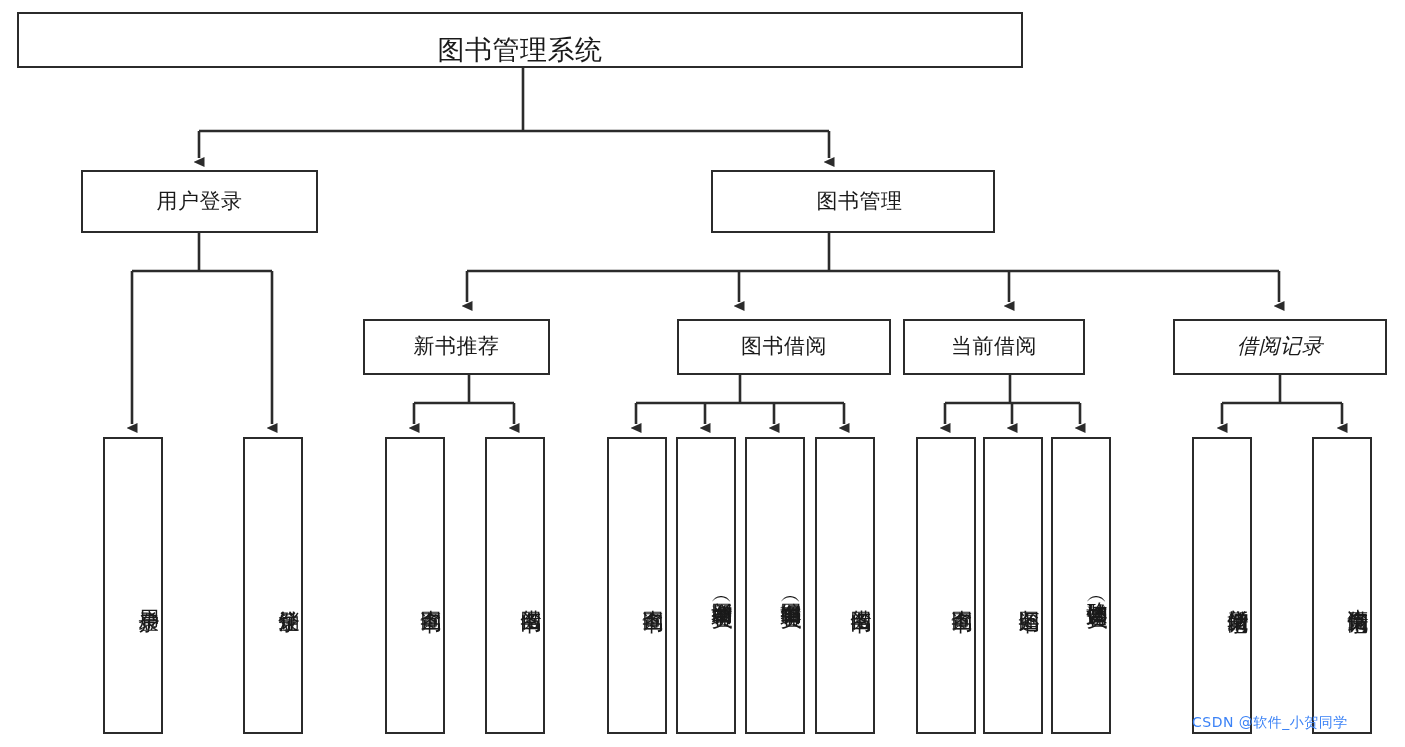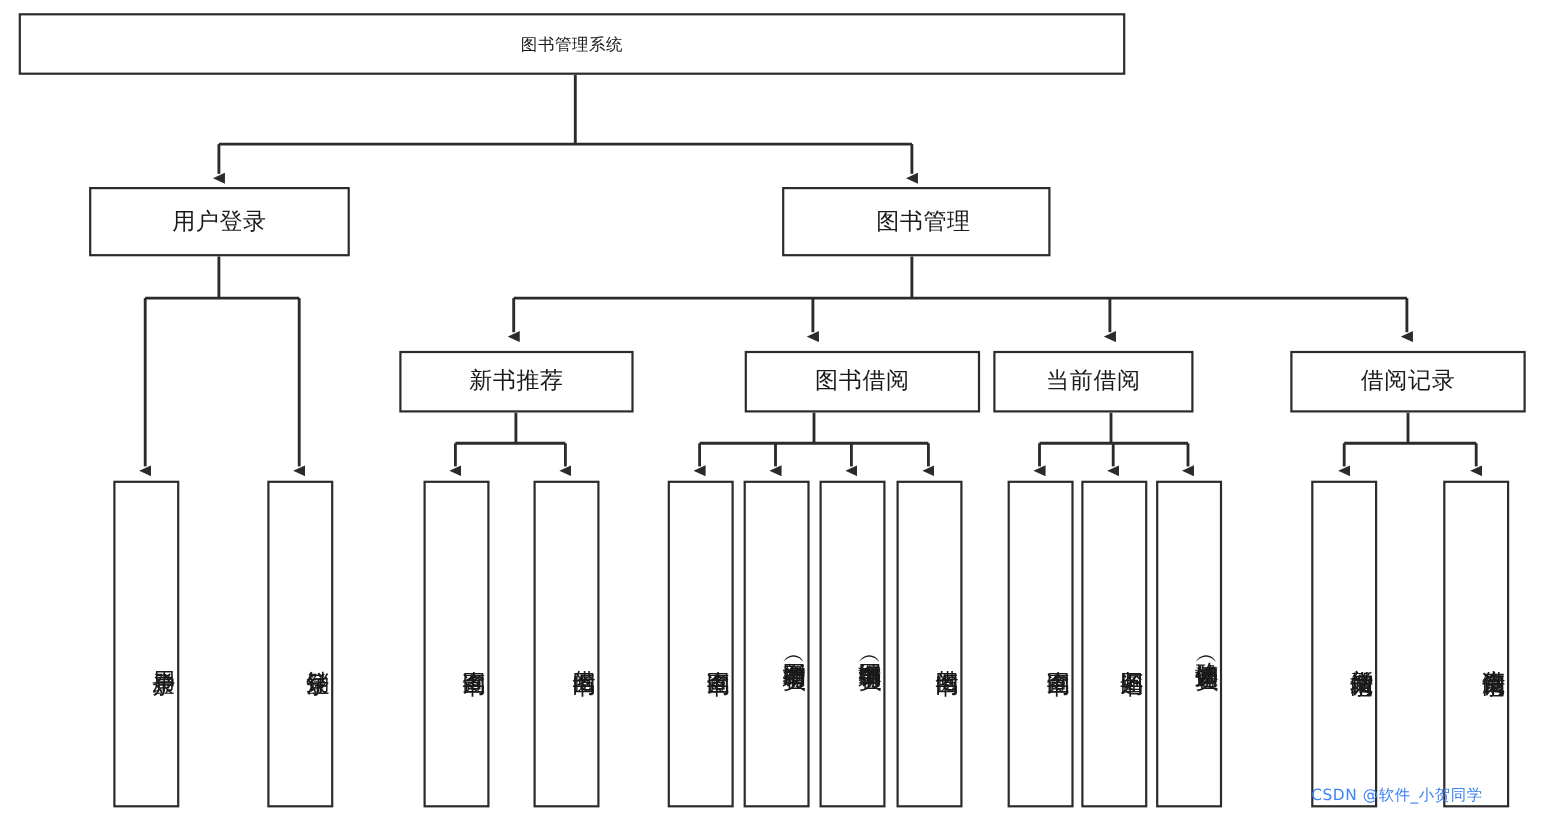--- a/index.html
+++ b/index.html
@@ -36,21 +36,22 @@
     justify-content: center;
     color: #1a1a1a;
     text-align: center;
   }
   .node-h {
     font-size: 21px;
     line-height: 1.2;
     letter-spacing: 0.5px;
   }
   .node-root {
-    font-size: 15px;
+    font-size: 27px;
+    align-items: flex-end;
   }
   .node-v {
     writing-mode: vertical-rl;
     text-orientation: upright;
     font-size: 21px;
     line-height: 1.18;
     letter-spacing: 1px;
     align-items: flex-start;
     justify-content: center;
     padding-top: 18px;
@@ -126,37 +127,37 @@
   </svg>
 
   <div class="node node-h node-root" style="left:17px; top:12px; width:1006px; height:56px;">
     <span>图书管理系统</span>
   </div>
 
   <div class="node node-h" style="left:81px; top:170px; width:237px; height:63px;">
     <span>用户登录</span>
   </div>
 
-  <div class="node node-h" style="left:711px; top:170px; width:244px; height:63px;padding-left:13px;">
+  <div class="node node-h" style="left:711px; top:170px; width:284px; height:63px;padding-left:13px;">
     <span>图书管理</span>
   </div>
 
-  <div class="node node-h" style="left:363px; top:319px; width:213px; height:56px;">
+  <div class="node node-h" style="left:363px; top:319px; width:187px; height:56px;">
     <span>新书推荐</span>
   </div>
 
   <div class="node node-h" style="left:633px; top:319px; width:214px; height:56px;margin-left:44px;">
     <span>图书借阅</span>
   </div>
 
   <div class="node node-h" style="left:903px; top:319px; width:182px; height:56px;">
     <span>当前借阅</span>
   </div>
 
-  <div class="node node-h" style="left:1173px; top:319px; width:214px; height:56px;">
+  <div class="node node-h" style="left:1173px; top:319px; width:214px; height:56px;font-style:italic;">
     <span>借阅记录</span>
   </div>
 
   <div class="node node-v" style="left:103px; top:437px; width:60px; height:297px;">
     <span>用户登录</span>
   </div>
 
   <div class="node node-v" style="left:243px; top:437px; width:60px; height:297px;">
     <span>注销登录</span>
   </div>

